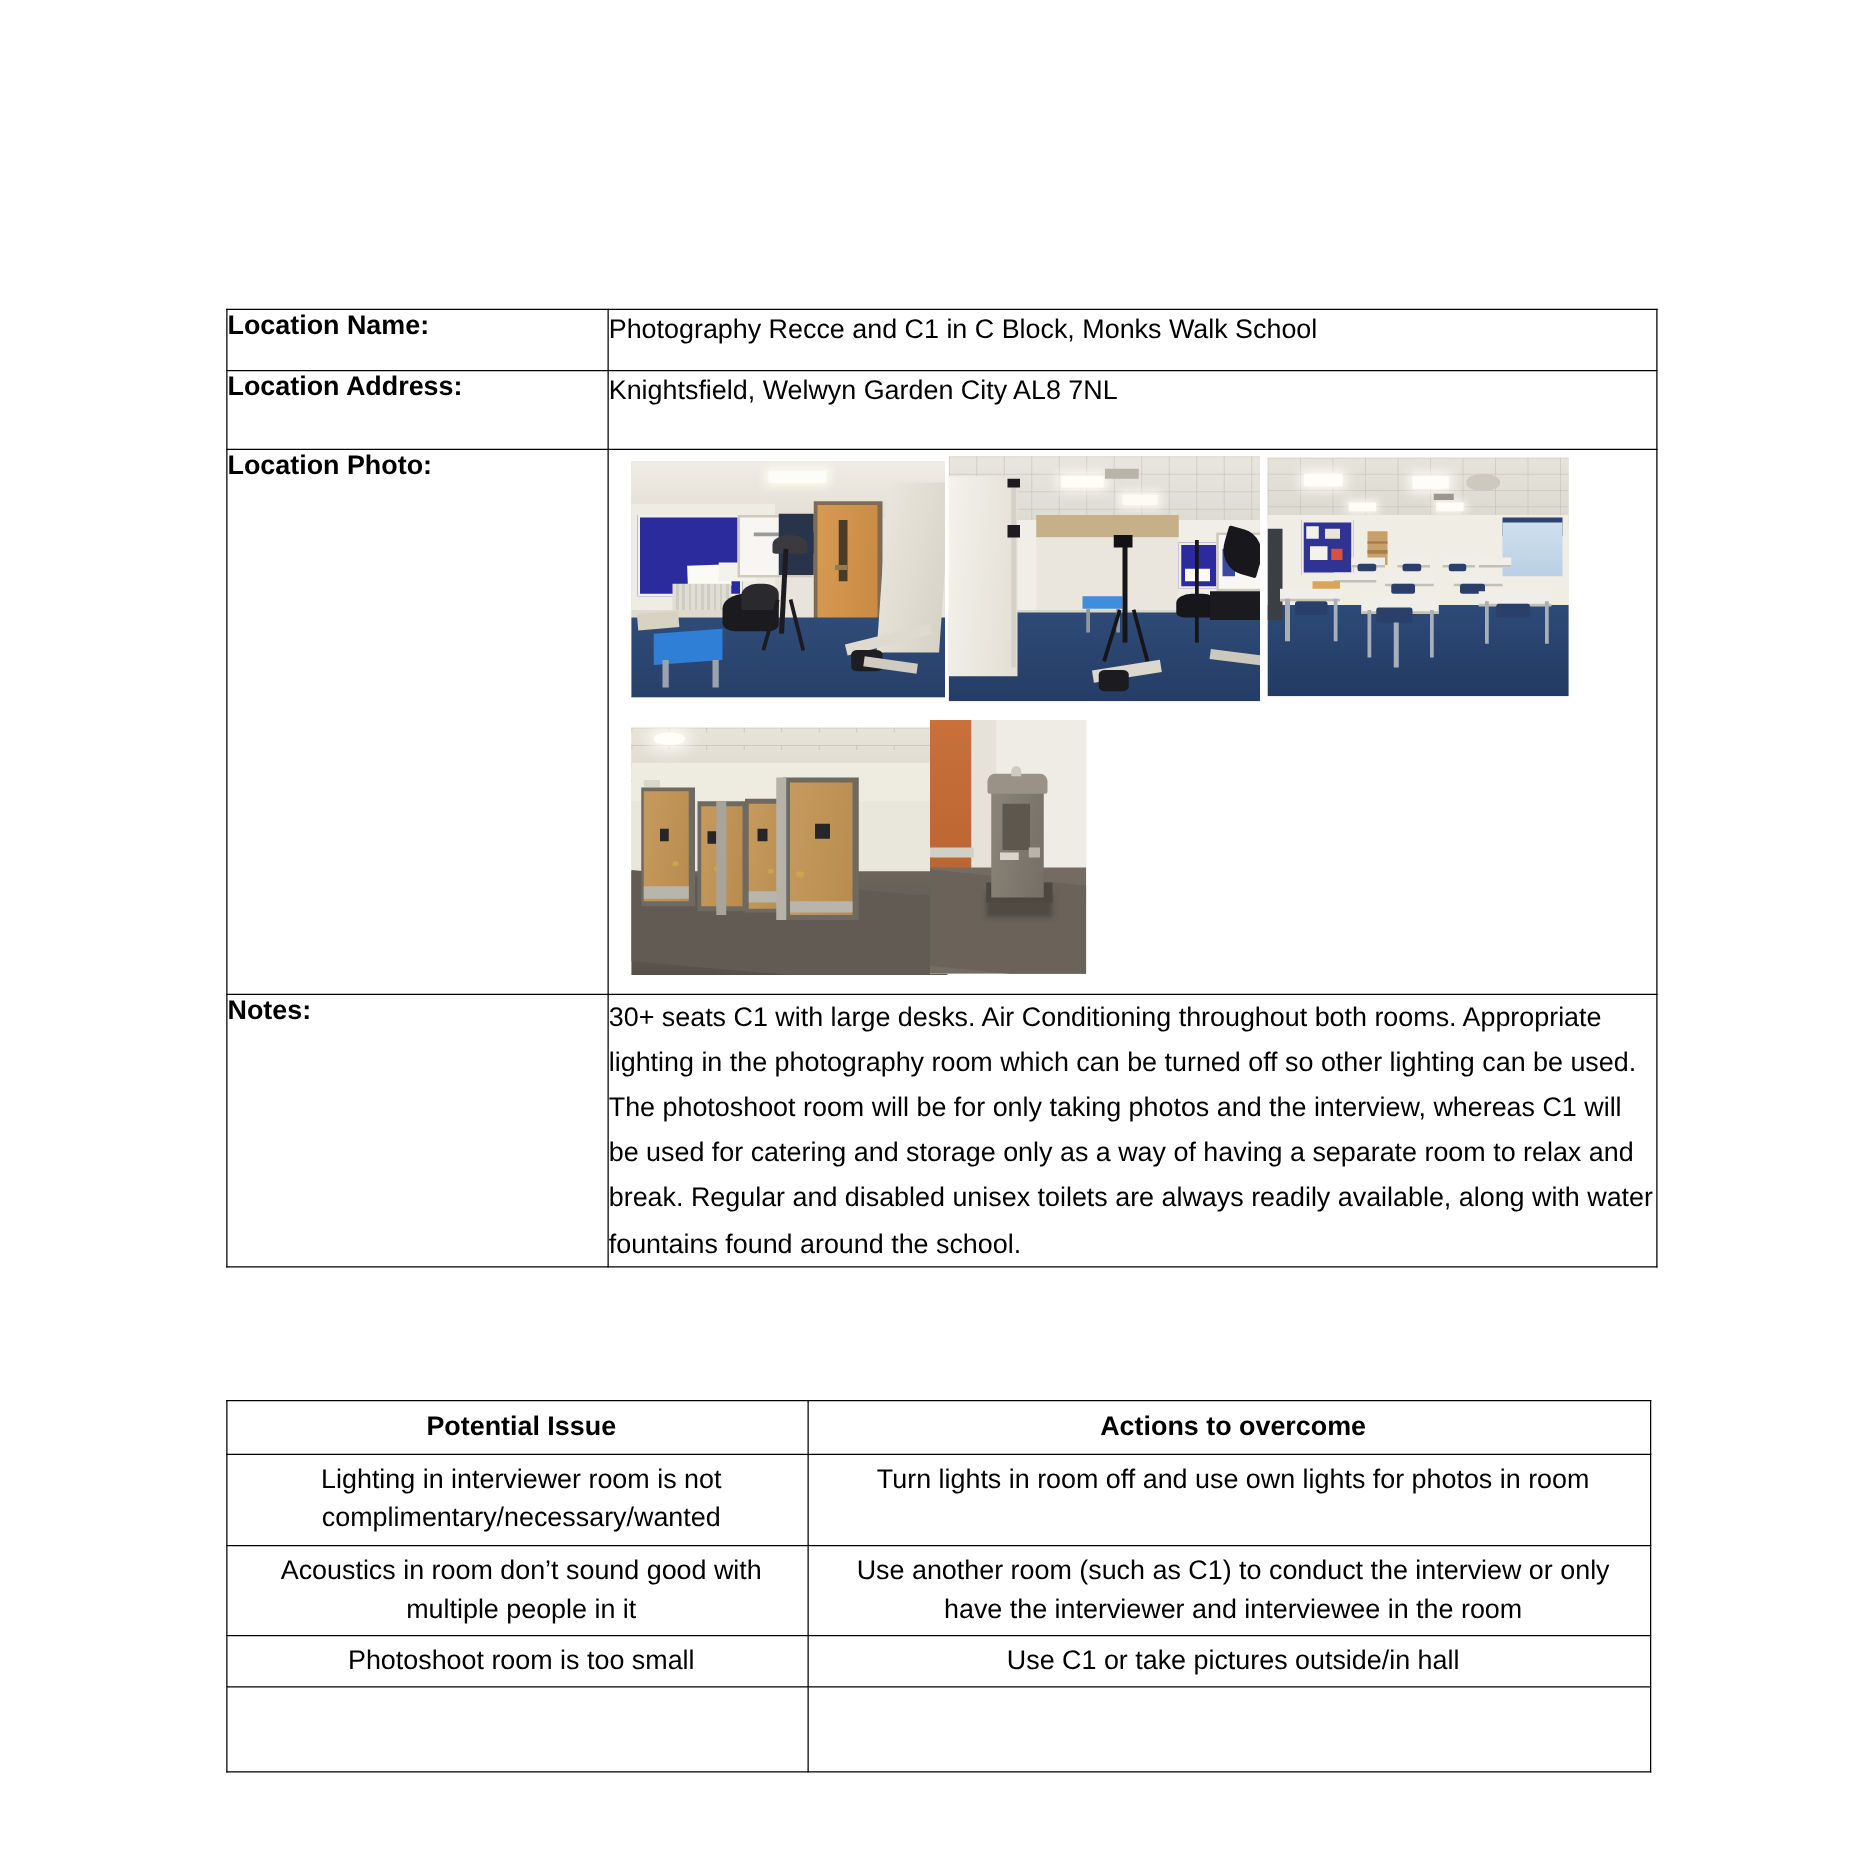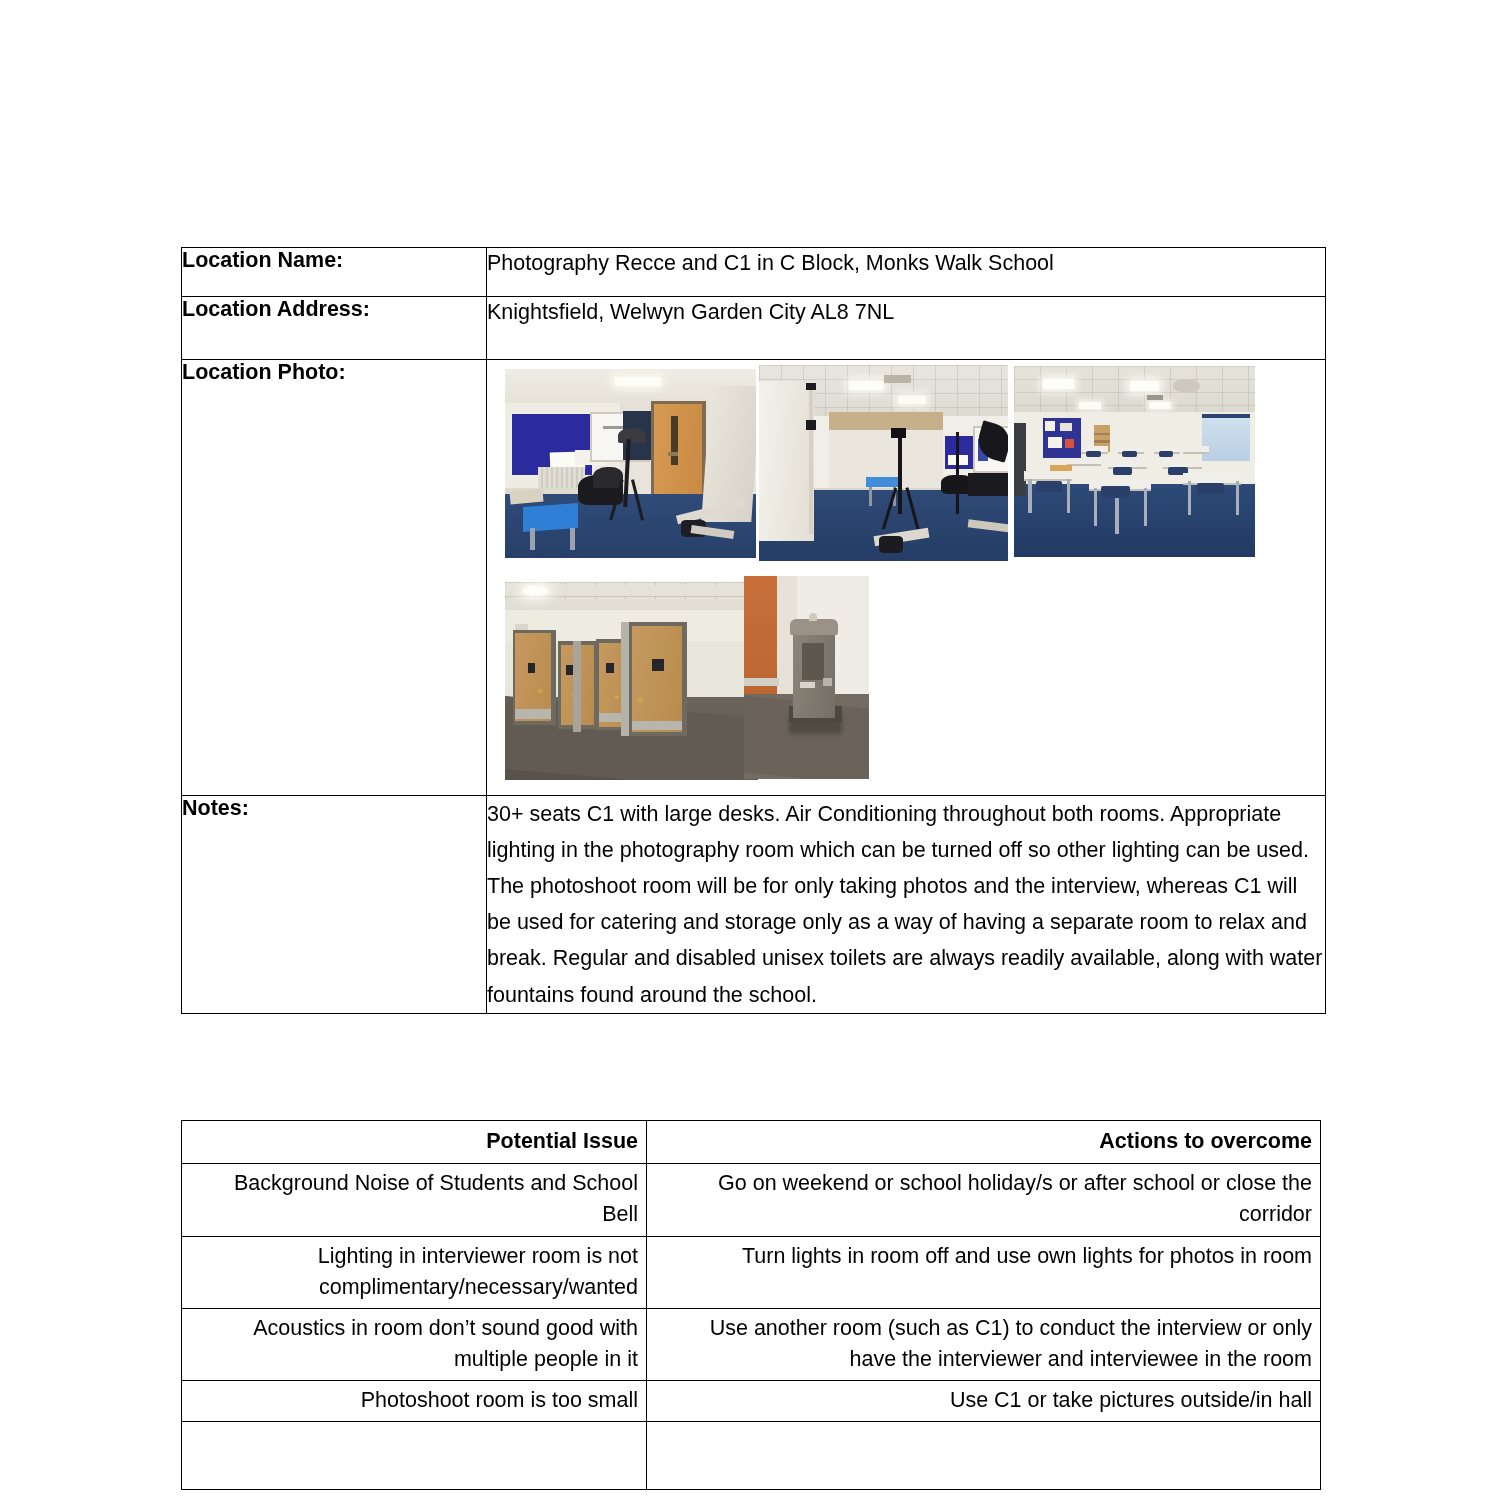--- a/index.html
+++ b/index.html
@@ -262,21 +262,21 @@
     width: 1140px;
     border-collapse: collapse;
     table-layout: fixed;
   }
   table.issues td, table.issues th {
     border: 1.3px solid #000;
     vertical-align: top;
     font-size: 21.5px;
     line-height: 1.45;
     padding: 4px 8px 5px 14px;
-    text-align: right;
+    text-align: center;
     font-weight: normal;
   }
   table.issues th { font-weight: bold; padding-top: 5px; padding-bottom: 6px; }
   table.issues .c1 { width: 442px; }
   table.issues tr.blank td { height: 58px; }
 </style>
 </head>
 <body>
 
 <div class="page">
@@ -475,24 +475,20 @@
   </tbody>
     </table>
 
   <table class="issues">
     <tbody>
         <tr>
       <th class="c1">Potential Issue</th>
       <th>Actions to overcome</th>
     </tr>
     <tr>
-      <td class="c1">Background Noise of Students and School Bell</td>
-      <td>Go on weekend or school holiday/s or after school or close the corridor</td>
-    </tr>
-    <tr>
       <td class="c1">Lighting in interviewer room is not complimentary/necessary/wanted</td>
       <td>Turn lights in room off and use own lights for photos in room</td>
     </tr>
     <tr>
       <td class="c1">Acoustics in room don’t sound good with multiple people in it</td>
       <td>Use another room (such as C1) to conduct the interview or only have the interviewer and interviewee in the room</td>
     </tr>
     <tr>
       <td class="c1">Photoshoot room is too small</td>
       <td>Use C1 or take pictures outside/in hall</td>

